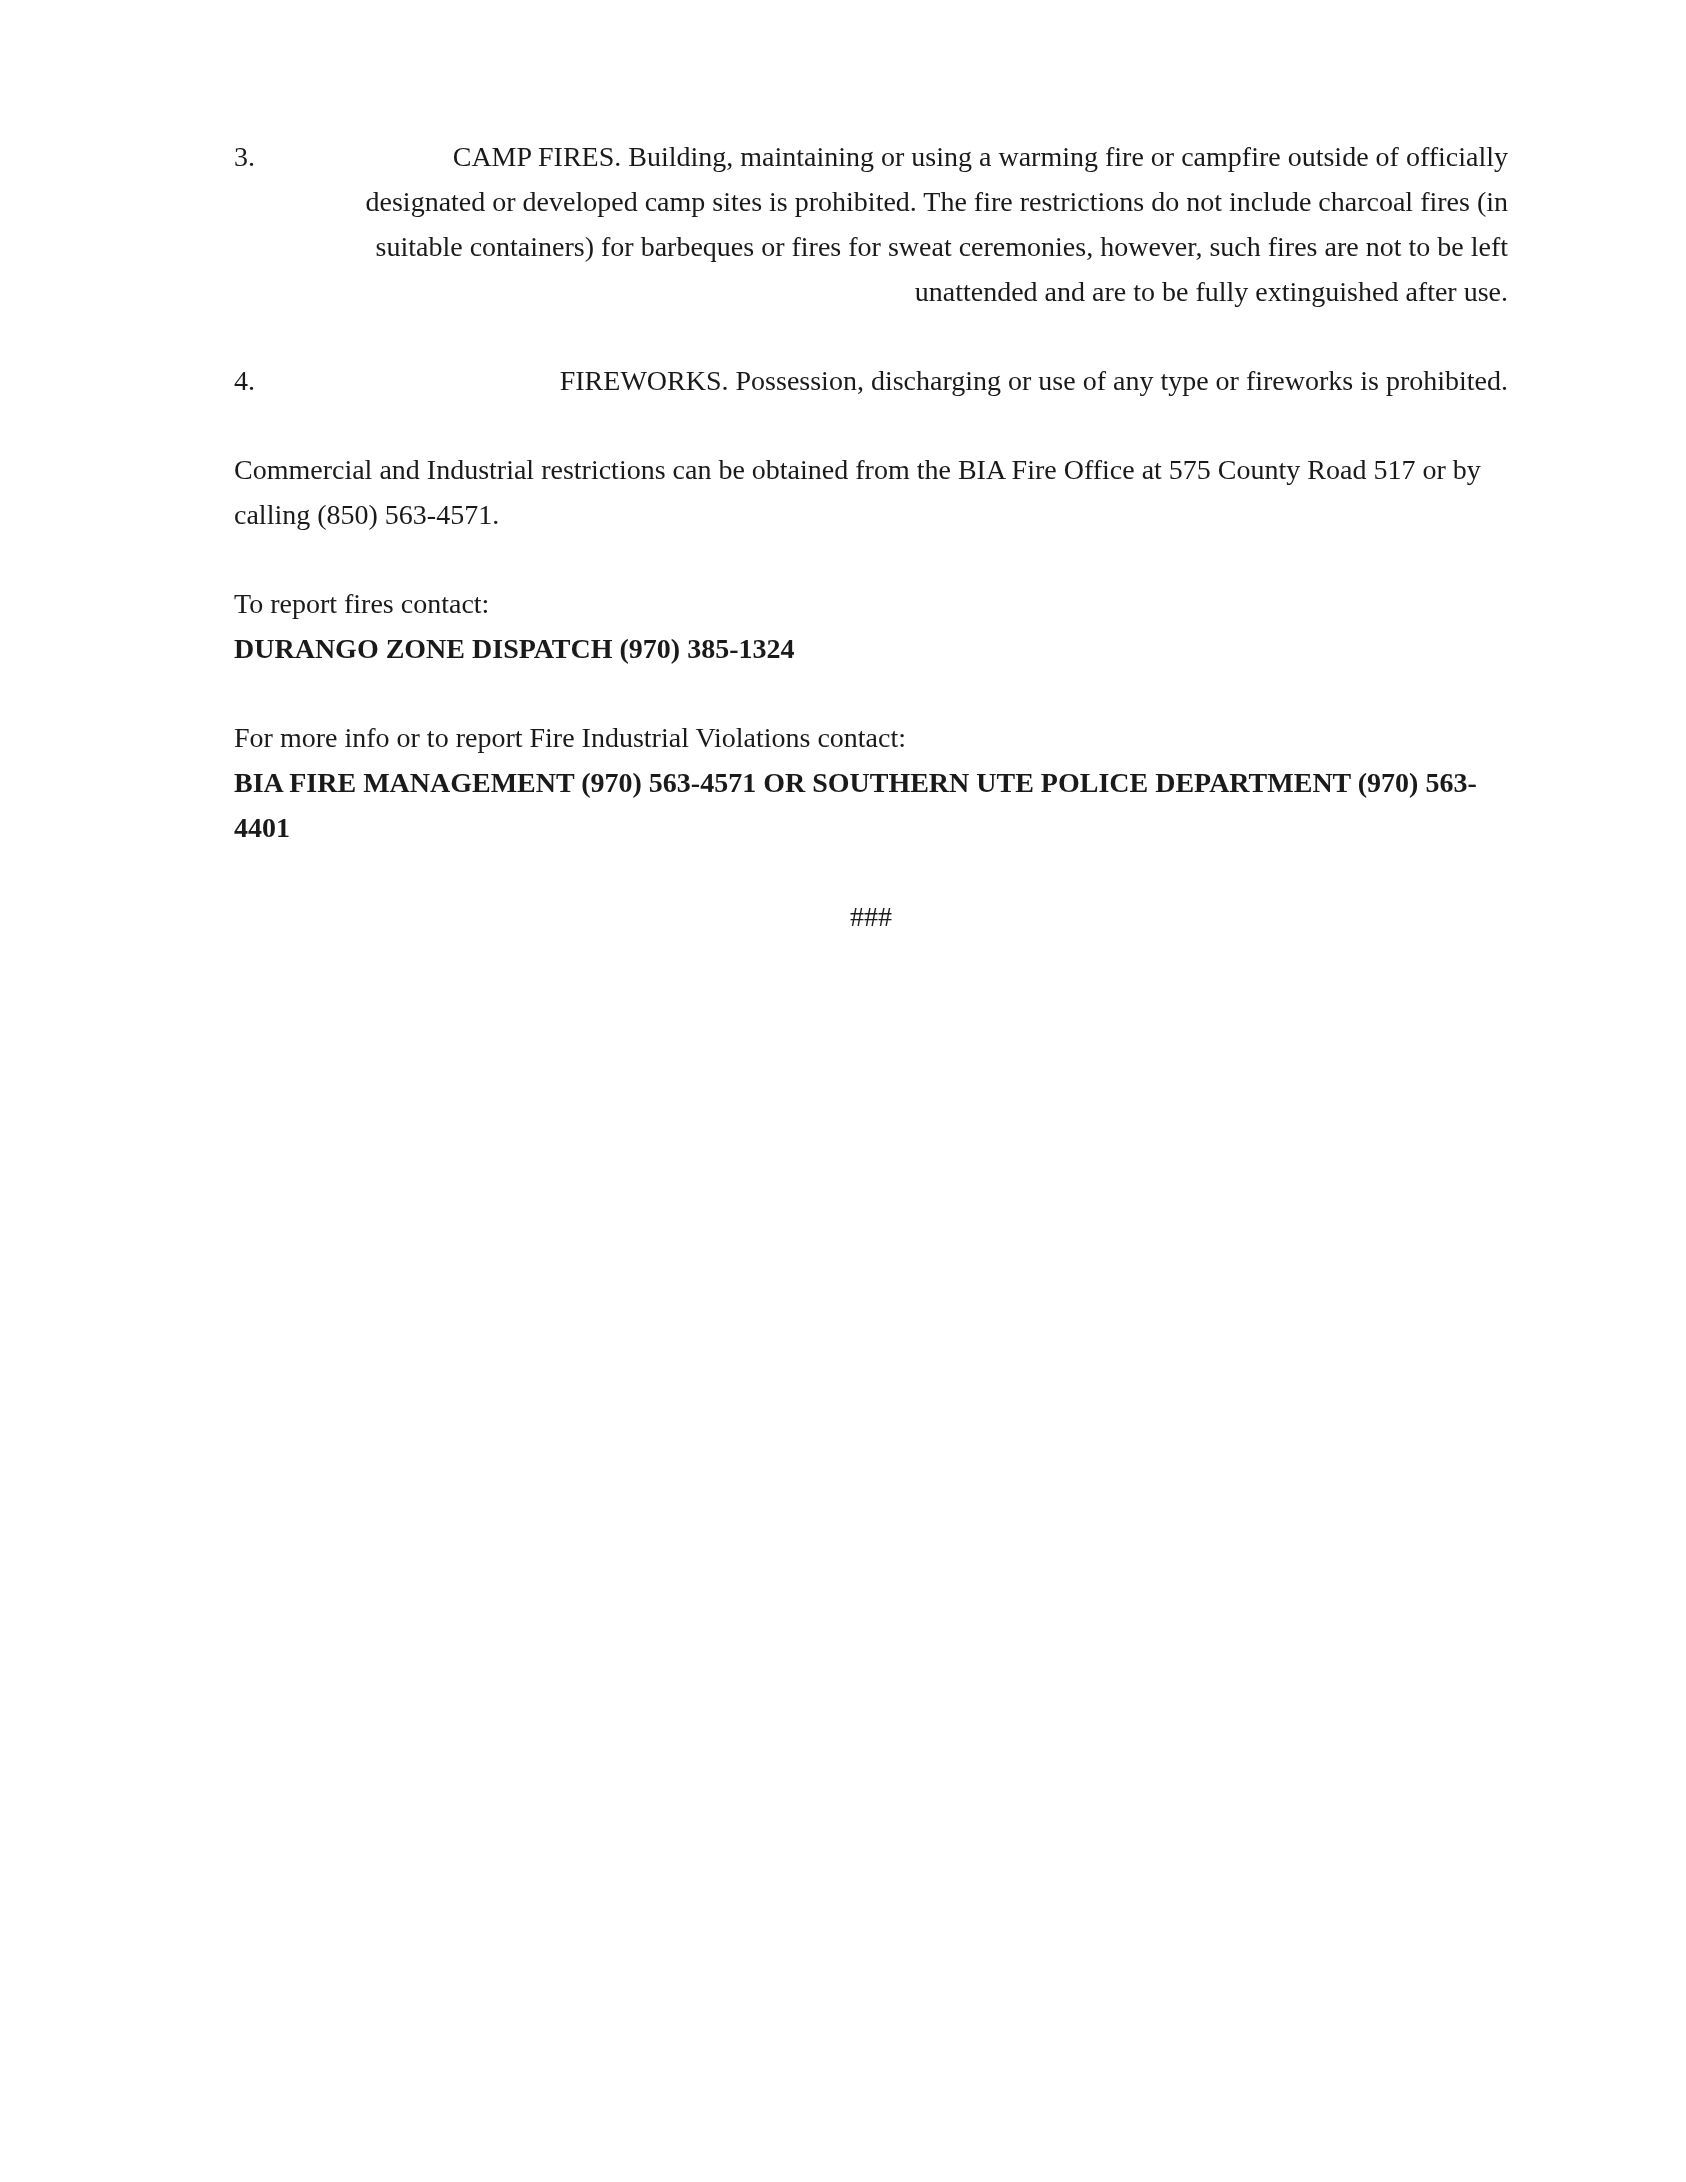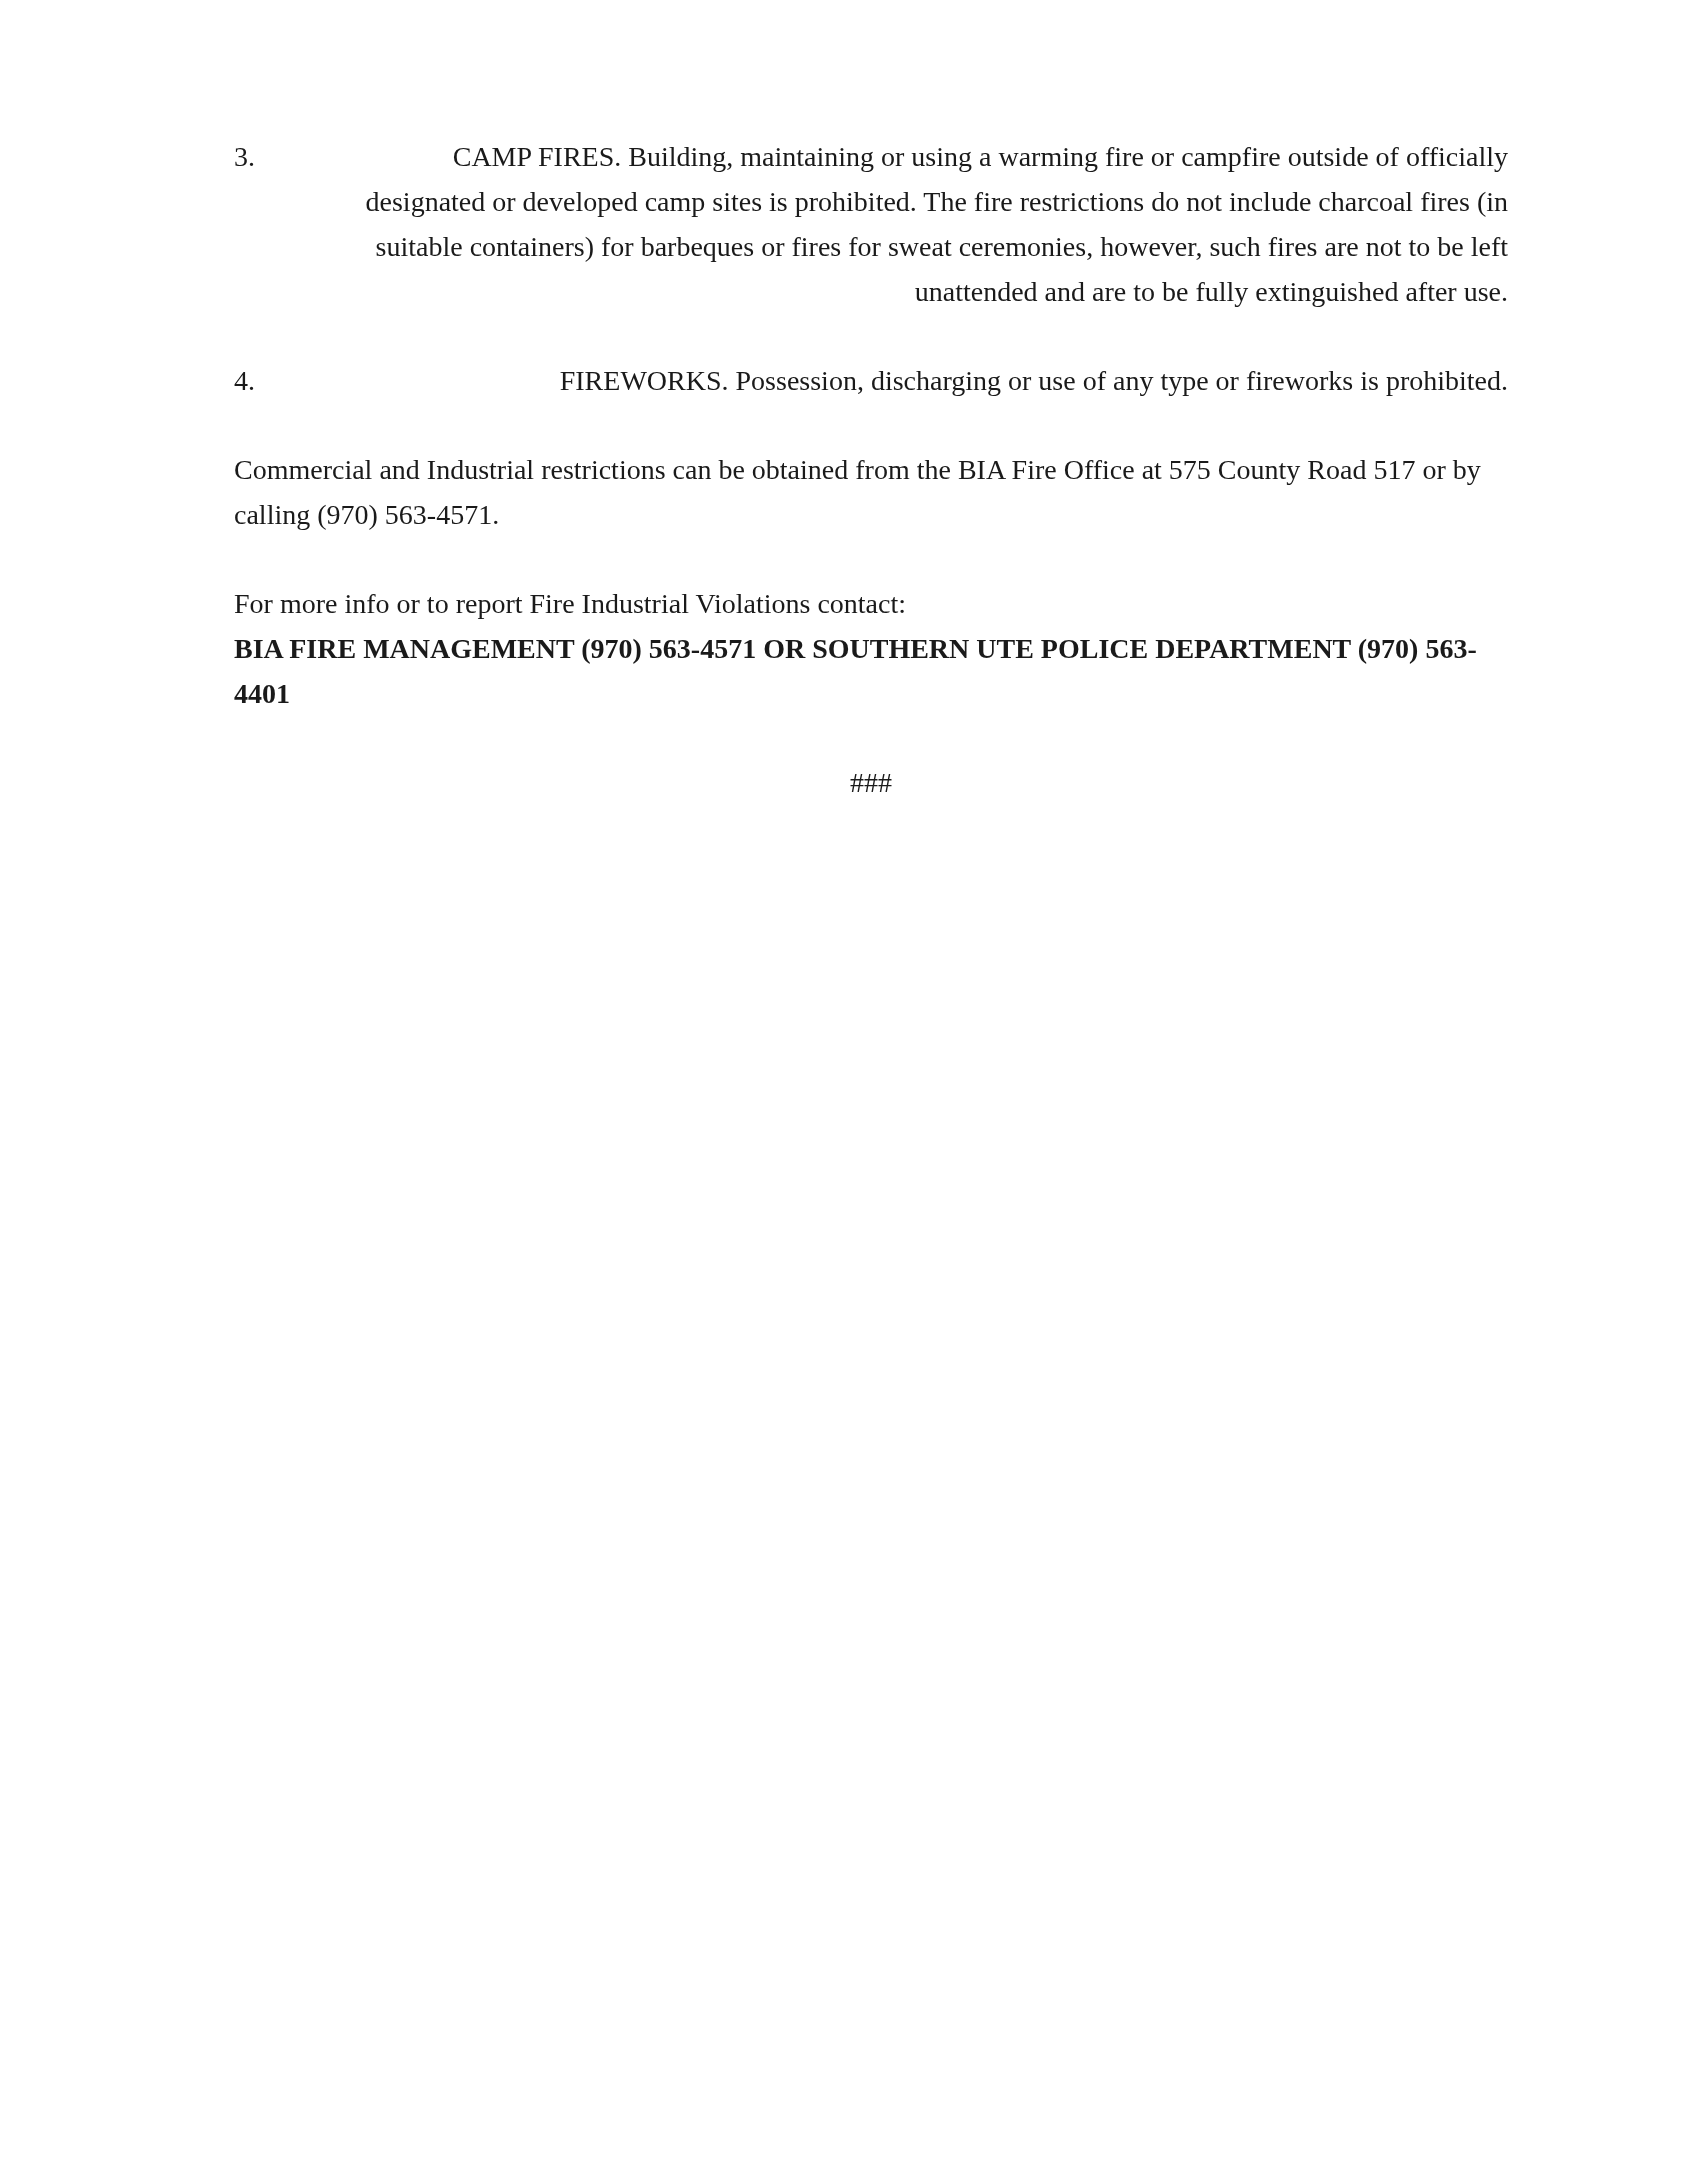--- a/index.html
+++ b/index.html
@@ -19,22 +19,26 @@
 <div class="page">
   <div class="item">
     <span class="num">3.</span>
     <span class="txt">CAMP FIRES.  Building, maintaining or using a warming fire or campfire outside of officially designated or developed camp sites is prohibited.  The fire restrictions do not include charcoal fires (in suitable containers) for barbeques or fires for sweat ceremonies, however, such fires are not to be left unattended and are to be fully extinguished after use.</span>
   </div>
   <div class="item">
     <span class="num">4.</span>
     <span class="txt">FIREWORKS.  Possession, discharging or use of any type or fireworks is prohibited.</span>
   </div>
 
-  <p>Commercial and Industrial restrictions can be obtained from the BIA Fire Office at 575 County Road 517 or by calling (970) 563-4571.</p>
+  <p>Commercial and Industrial restrictions can be obtained from the BIA Fire Office at 575 County Road 517 or by calling (850) 563-4571.</p>
 
+  <p>
+    <span>To report fires contact:</span><br>
+    <span class="bold">DURANGO ZONE DISPATCH (970) 385-1324</span>
+  </p>
 
   <p>
     <span>For more info or to report Fire Industrial Violations contact:</span><br>
     <span class="bold">BIA FIRE MANAGEMENT (970) 563-4571 OR SOUTHERN UTE POLICE DEPARTMENT (970) 563-4401</span>
   </p>
 
   <p class="center">###</p>
 
 </div>
 

